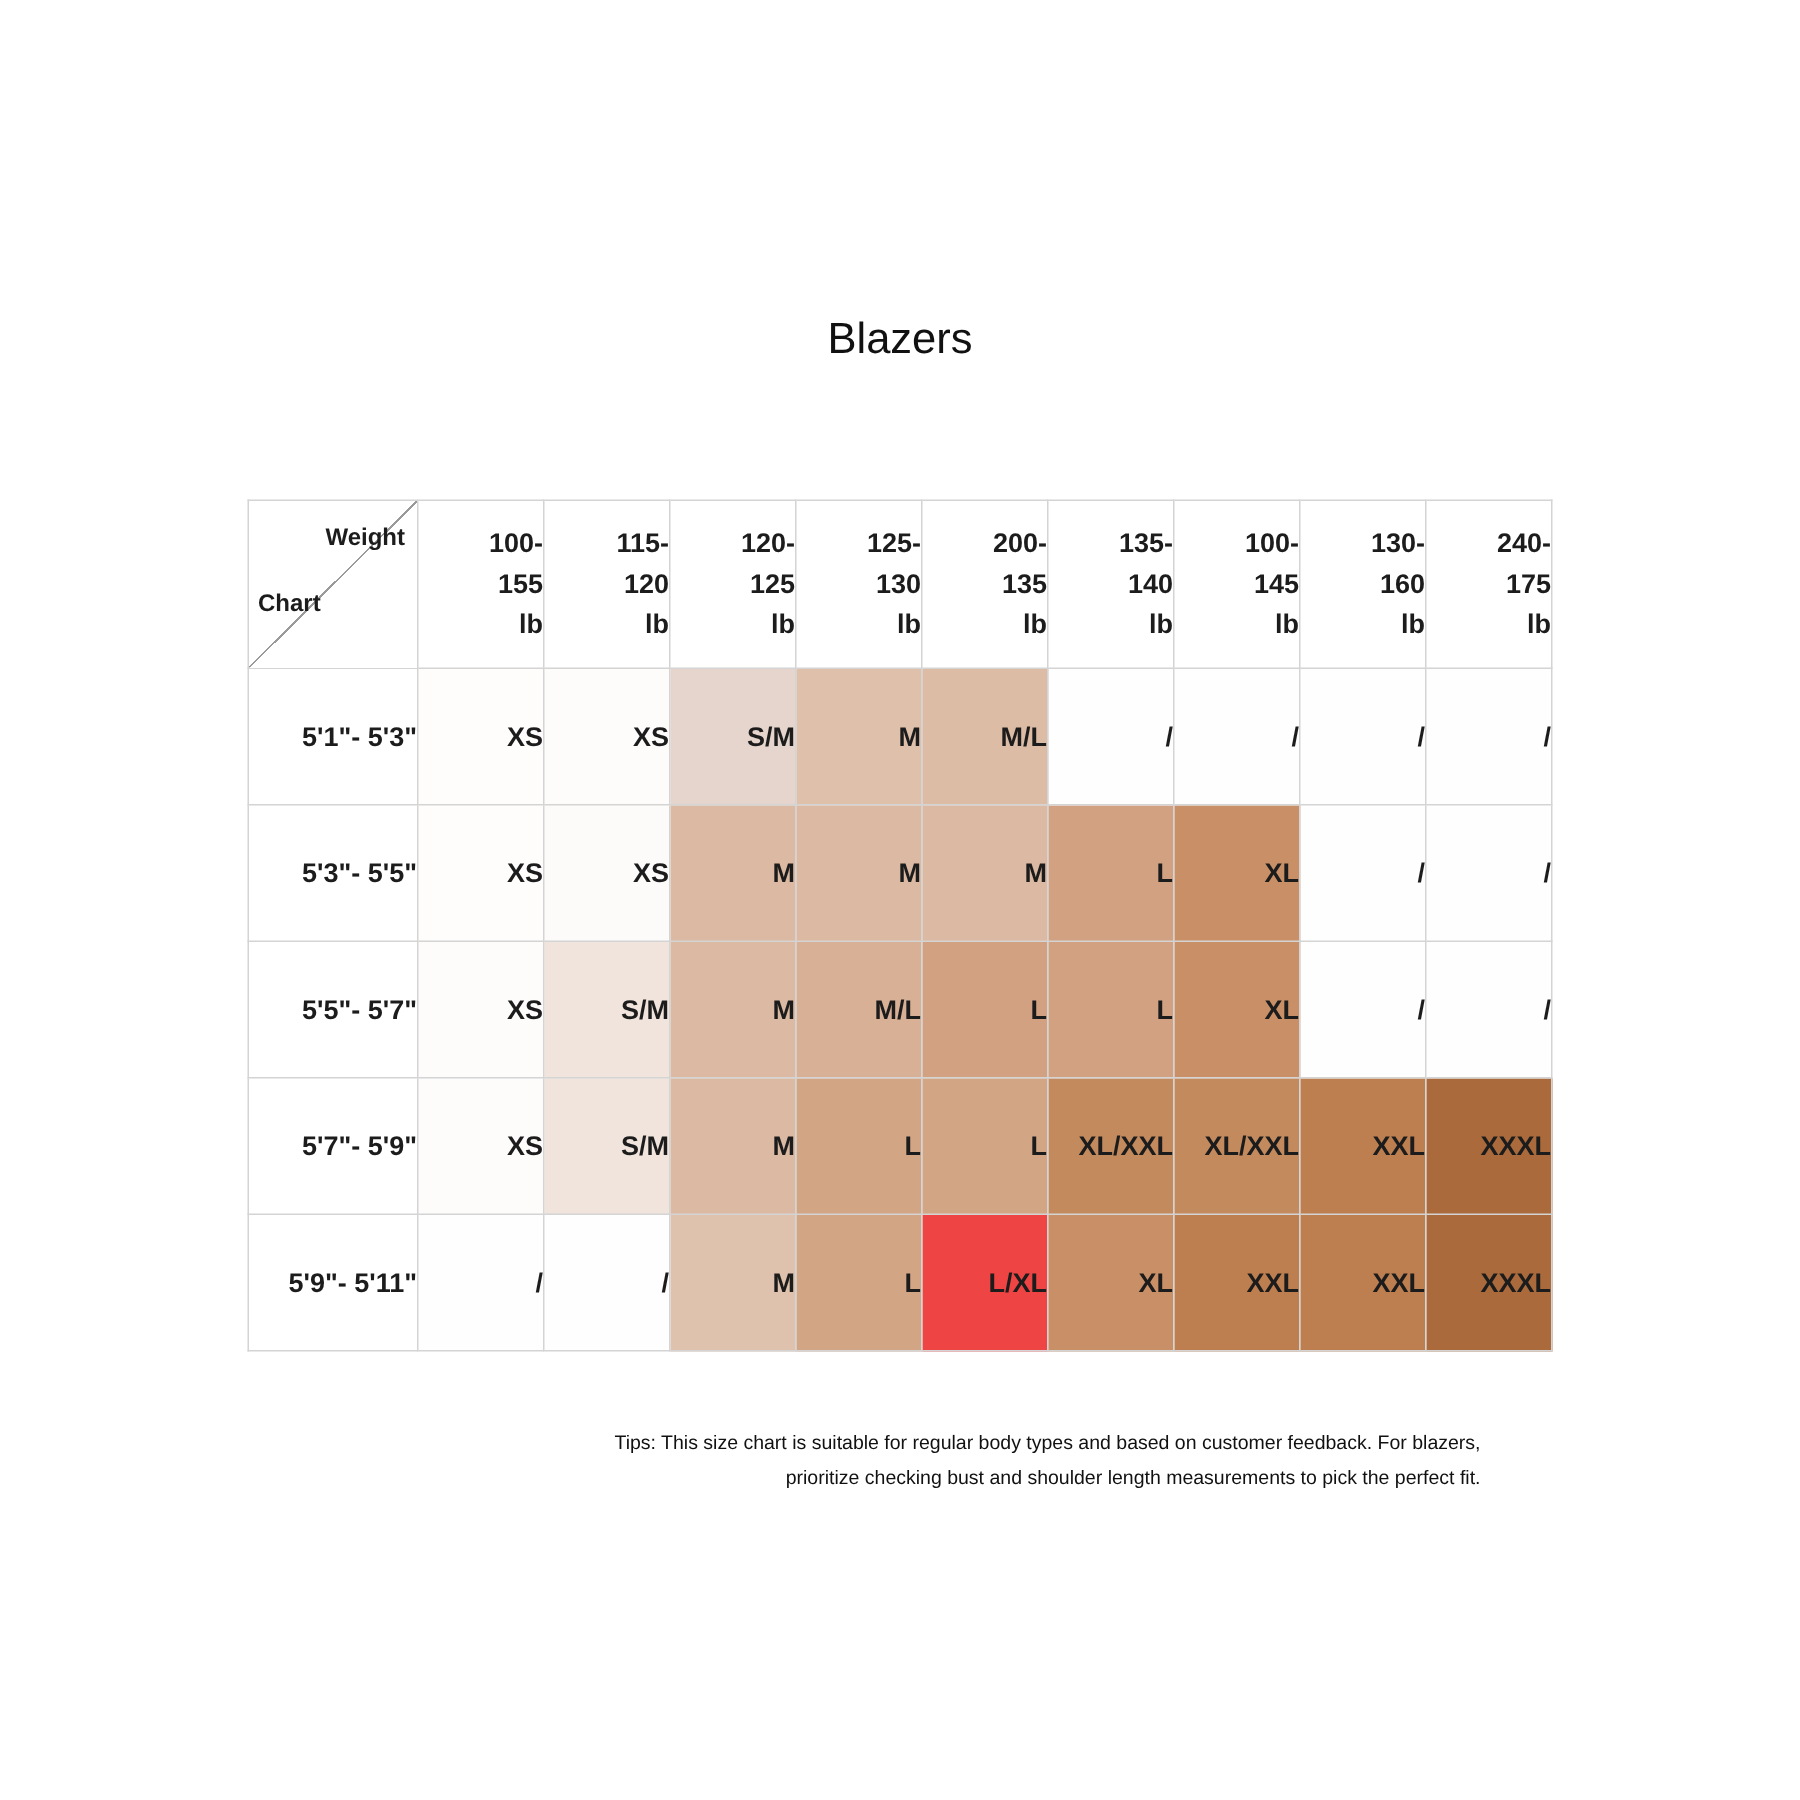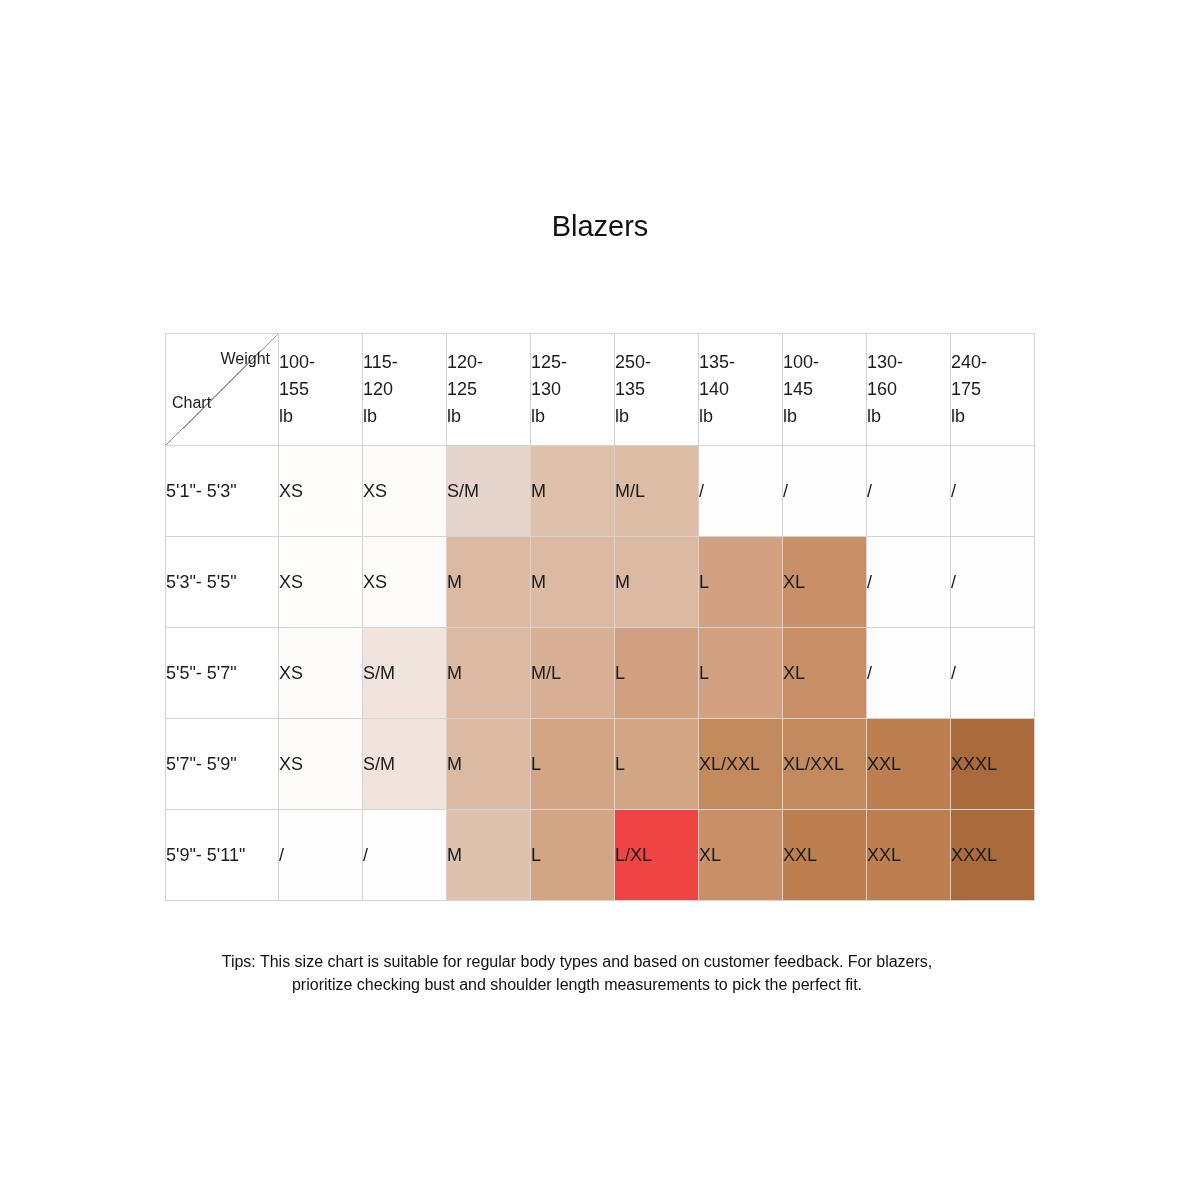--- a/index.html
+++ b/index.html
@@ -29,22 +29,22 @@
   table.size-chart {
     position: absolute;
     left: 165px;
     top: 333px;
     border-collapse: collapse;
     table-layout: fixed;
   }
   table.size-chart th,
   table.size-chart td {
     border: 1px solid #d4d4d4;
-    font-weight: normal;
-    text-align: left;
+    font-weight: bold;
+    text-align: right;
     vertical-align: middle;
     font-size: 18px;
     color: #1c1c1c;
     padding: 0;
     background: #ffffff;
   }
   table.size-chart thead th { height: 111px; }
   table.size-chart tbody th,
   table.size-chart tbody td { height: 90px; }
   th.corner { width: 112px; position: relative; }
@@ -69,25 +69,25 @@
     position: absolute;
     top: 60px;
     left: 6px;
     font-size: 16px;
   }
   .tips {
     position: absolute;
     left: 167px;
     top: 950px;
     width: 820px;
-    font-size: 16px;
+    font-size: 13px;
     line-height: 23px;
     white-space: pre-line;
     color: #111111;
-    text-align: center;
+    text-align: right;
   }
 </style>
 </head>
 <body>
 
 <div class="stage">
 
   <div class="title-block">
     <div>Blazers</div>
   </div>
@@ -105,21 +105,21 @@
 lb</th>
           <th class="wh">115-
 120
 lb</th>
           <th class="wh">120-
 125
 lb</th>
           <th class="wh">125-
 130
 lb</th>
-          <th class="wh">250-
+          <th class="wh">200-
 135
 lb</th>
           <th class="wh">135-
 140
 lb</th>
           <th class="wh">100-
 145
 lb</th>
           <th class="wh">130-
 160

